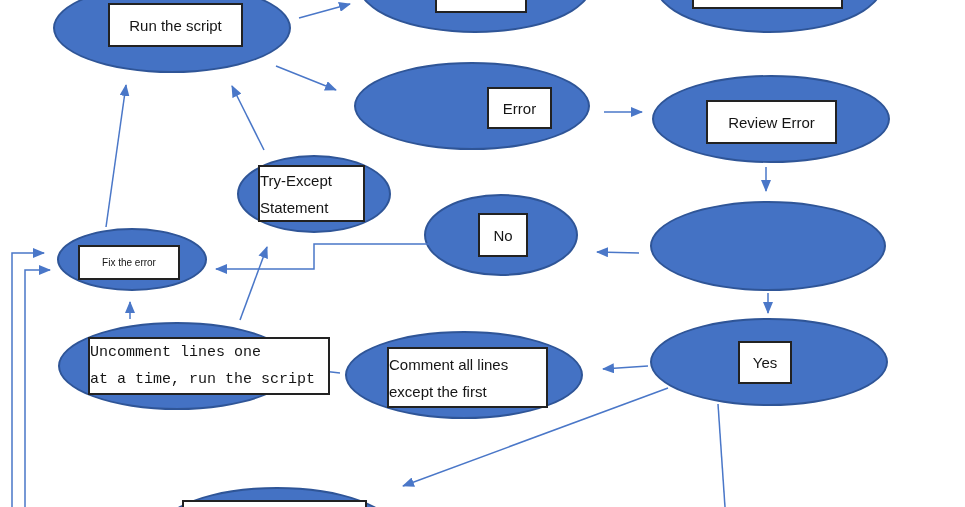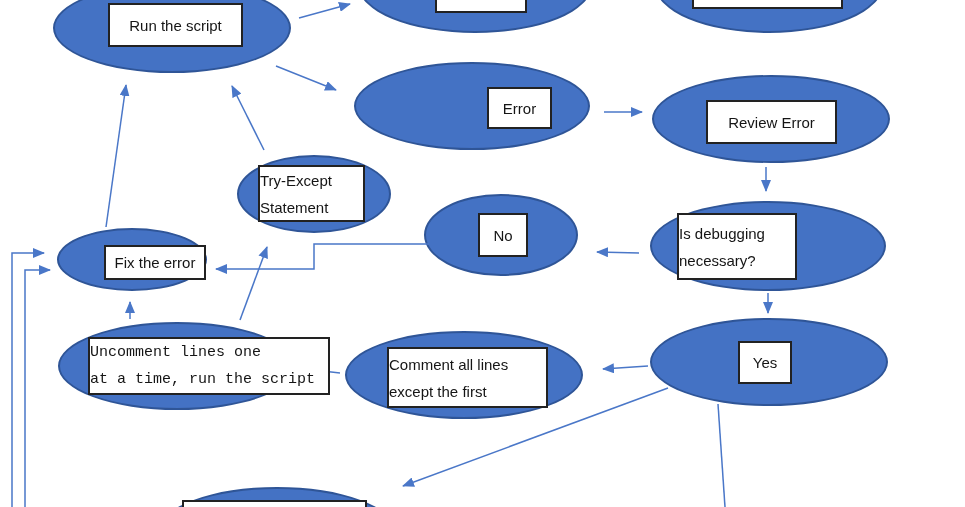--- a/index.html
+++ b/index.html
@@ -32,21 +32,21 @@
     font-size:15px;
     color:#151515;
     white-space:pre-line;
     line-height:27px;
     z-index:3;
   }
   .label-box.left{
     justify-content:flex-start;
     text-align:left;
   }
-  .label-box.small{font-size:15px;line-height:16px;margin-left:26px;}
+  .label-box.small{font-size:10px;line-height:16px;}
 </style>
 </head>
 <body>
 
 <div id="canvas">
 
   <div class="ellipse" style="left:53px;  top:-17px; width:238px; height:90px;"></div>
   <div class="ellipse" style="left:358px; top:-63px; width:234px; height:96px;"></div>
   <div class="ellipse" style="left:655px; top:-63px; width:228px; height:96px;"></div>
   <div class="ellipse" style="left:354px; top:62px;  width:236px; height:88px;"></div>
@@ -89,22 +89,20 @@
 
   <div class="label-box" style="left:108px; top:3px;   width:135px; height:44px;">Run the script</div>
   <div class="label-box" style="left:435px; top:-30px; width:92px;  height:43px;"></div>
   <div class="label-box" style="left:692px; top:-34px; width:151px; height:43px;"></div>
   <div class="label-box" style="left:443px; top:87px;  width:65px;  height:42px;margin-left:44px;">Error</div>
   <div class="label-box" style="left:706px; top:100px;  width:131px; height:44px;">Review Error</div>
   <div class="label-box left" style="left:258px; top:165px; width:107px; height:57px;">Try-Except
 Statement</div>
   <div class="label-box small" style="left:78px;  top:245px; width:102px; height:35px;">Fix the error</div>
   <div class="label-box" style="left:478px; top:213px; width:50px;  height:44px;">No</div>
-  <div class="label-box left" style="left:677px; top:213px; width:120px; height:67px;">Is debugging
-necessary?</div>
   <div class="label-box" style="left:738px; top:341px; width:54px;  height:43px;">Yes</div>
   <div class="label-box left" style="left:387px; top:347px; width:161px; height:61px;">Comment all lines
 except the first</div>
   <div class="label-box left" style="left:88px;  top:337px; width:242px; height:58px;font-family:Liberation Mono, monospace;">Uncomment lines one
 at a time, run the script</div>
   <div class="label-box" style="left:182px; top:500px; width:185px; height:50px;"></div>
 
 </div>
 
 </body></html>

